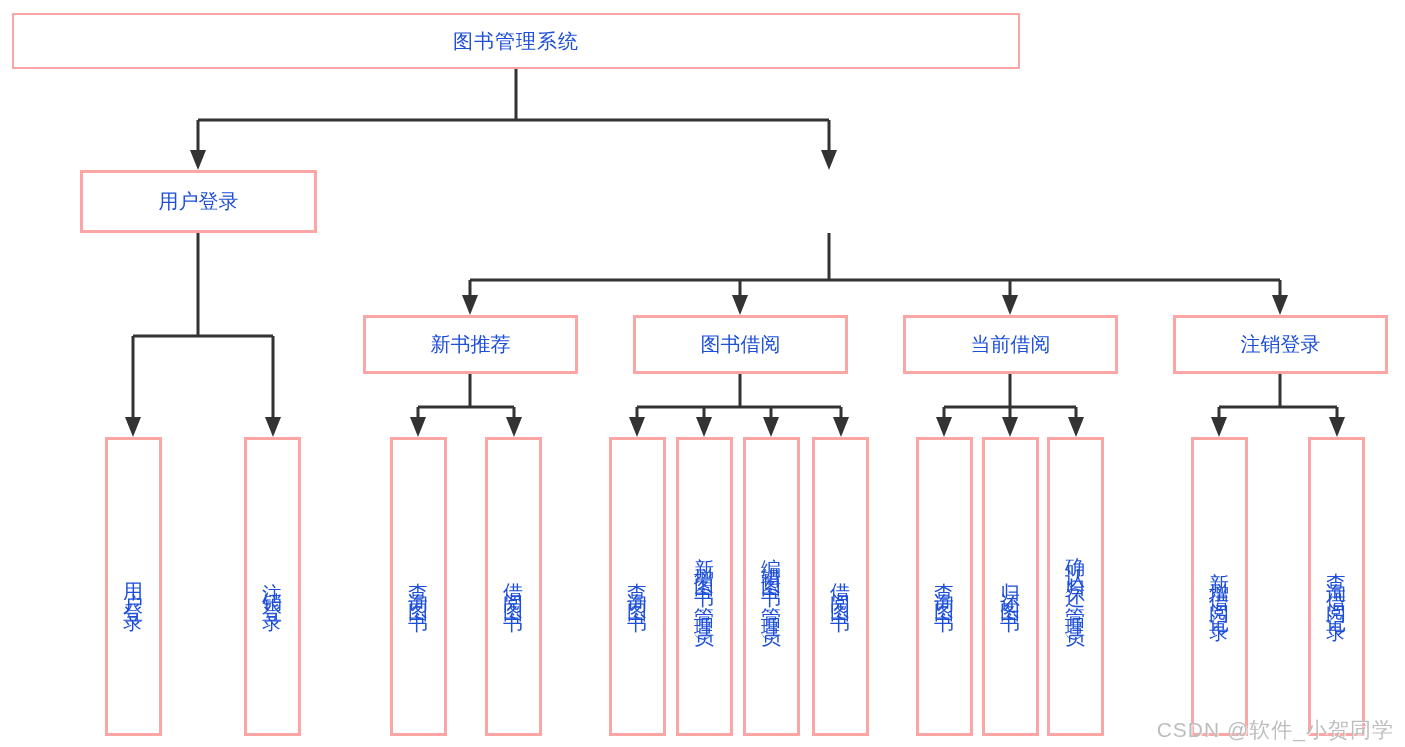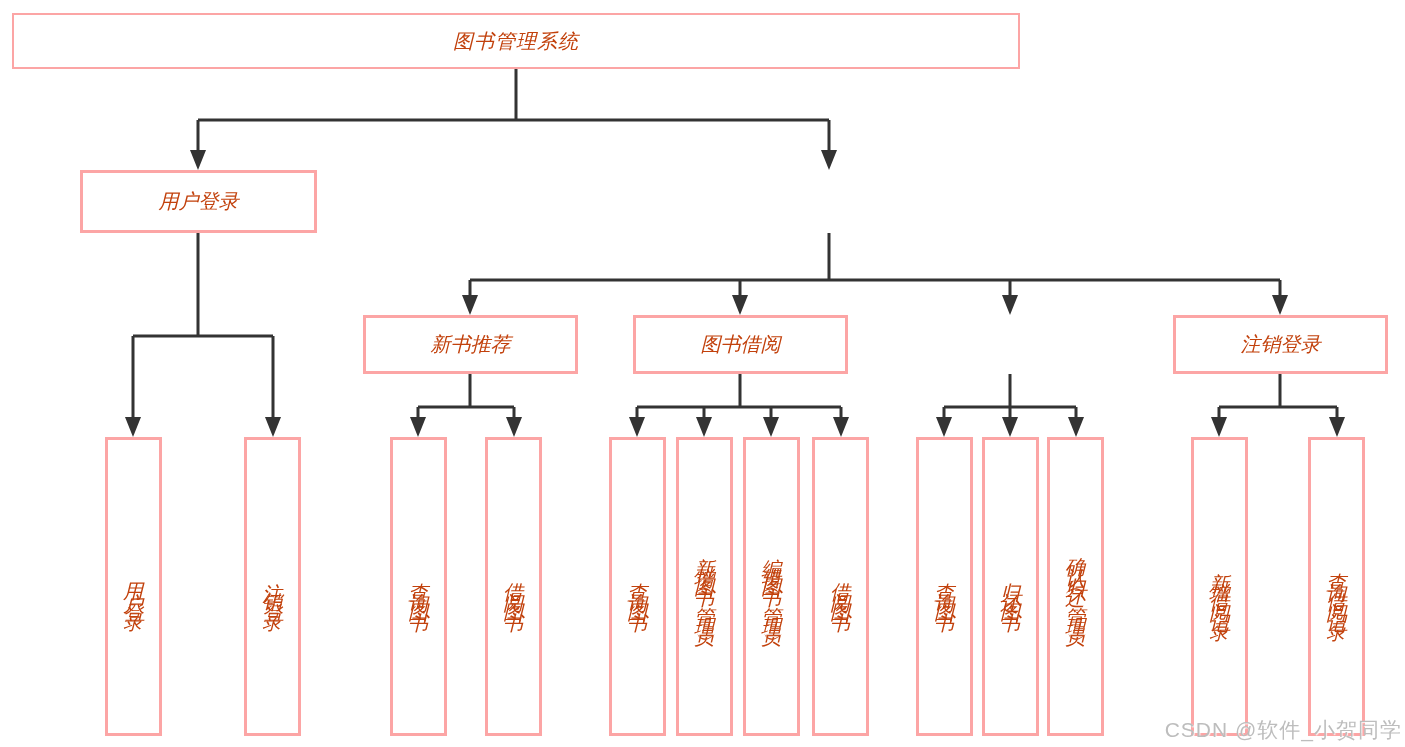--- a/index.html
+++ b/index.html
@@ -4,21 +4,21 @@
 <style>
   html,body{margin:0;padding:0;background:#fff;}
   .stage{
     position:relative;width:1405px;height:747px;background:#fff;overflow:hidden;
     font-family:"Liberation Sans","DejaVu Sans",sans-serif;color:#333;
   }
   .wires{position:absolute;left:0;top:0;width:1405px;height:747px;z-index:1;}
   .node{
     position:absolute;box-sizing:border-box;background:#fff;border:3px solid #fca5a5;
     display:flex;align-items:center;justify-content:center;
-    font-size:20px;color:#c2410c;z-index:2;white-space:nowrap;font-style:italic;
+    font-size:20px;color:#1d4ed8;z-index:2;white-space:nowrap;
   }
   .root{left:12px;top:13px;width:1008px;height:56px;border-width:2px;letter-spacing:1px;}
   .lvl1{top:170px;width:237px;height:63px;}
   .lvl2{top:315px;width:215px;height:59px;}
   .leaf{
     top:437px;width:57px;height:299px;
     writing-mode:vertical-rl;letter-spacing:10px;line-height:1;
     white-space:normal;font-size:20px;
   }
   .n-user-login{left:80px;}
@@ -34,21 +34,21 @@
   .lf-bb-query{left:609px;}
   .lf-bb-add{left:676px;}
   .lf-bb-edit{left:743px;}
   .lf-bb-borrow{left:812px;}
   .lf-cb-query{left:916px;}
   .lf-cb-return{left:982px;}
   .lf-cb-confirm{left:1047px;}
   .lf-br-add{left:1191px;}
   .lf-br-query{left:1308px;}
   .watermark{
-    position:absolute;right:3px;bottom:3px;z-index:3;
+    position:absolute;right:11px;bottom:3px;z-index:3;
     font-size:21px;color:#bdbdbd;letter-spacing:1px;
     text-shadow:1px 1px 1px rgba(255,255,255,.9);
   }
   .wires path{stroke:#333;stroke-width:3;fill:none;}
   .wires polygon{fill:#333;stroke:none;}
 </style>
 </head>
 <body>
 
 <div class="stage">
@@ -95,20 +95,21 @@
       <polygon points="1329,417 1345,417 1337,437"></polygon>
     </g>
   </svg>
 
   <div class="node root">图书管理系统</div>
 
   <div class="node lvl1 n-user-login">用户登录</div>
 
   <div class="node lvl2 n-new-books">新书推荐</div>
   <div class="node lvl2 n-book-borrow">图书借阅</div>
+  <div class="node lvl2 n-current-borrow">当前借阅</div>
   <div class="node lvl2 n-borrow-records">注销登录</div>
 
   <div class="node leaf lf-login">用户登录</div>
   <div class="node leaf lf-logout">注销登录</div>
 
   <div class="node leaf lf-nb-query">查询图书</div>
   <div class="node leaf lf-nb-borrow">借阅图书</div>
 
   <div class="node leaf lf-bb-query">查询图书</div>
   <div class="node leaf lf-bb-add">新增图书（管理员）</div>

